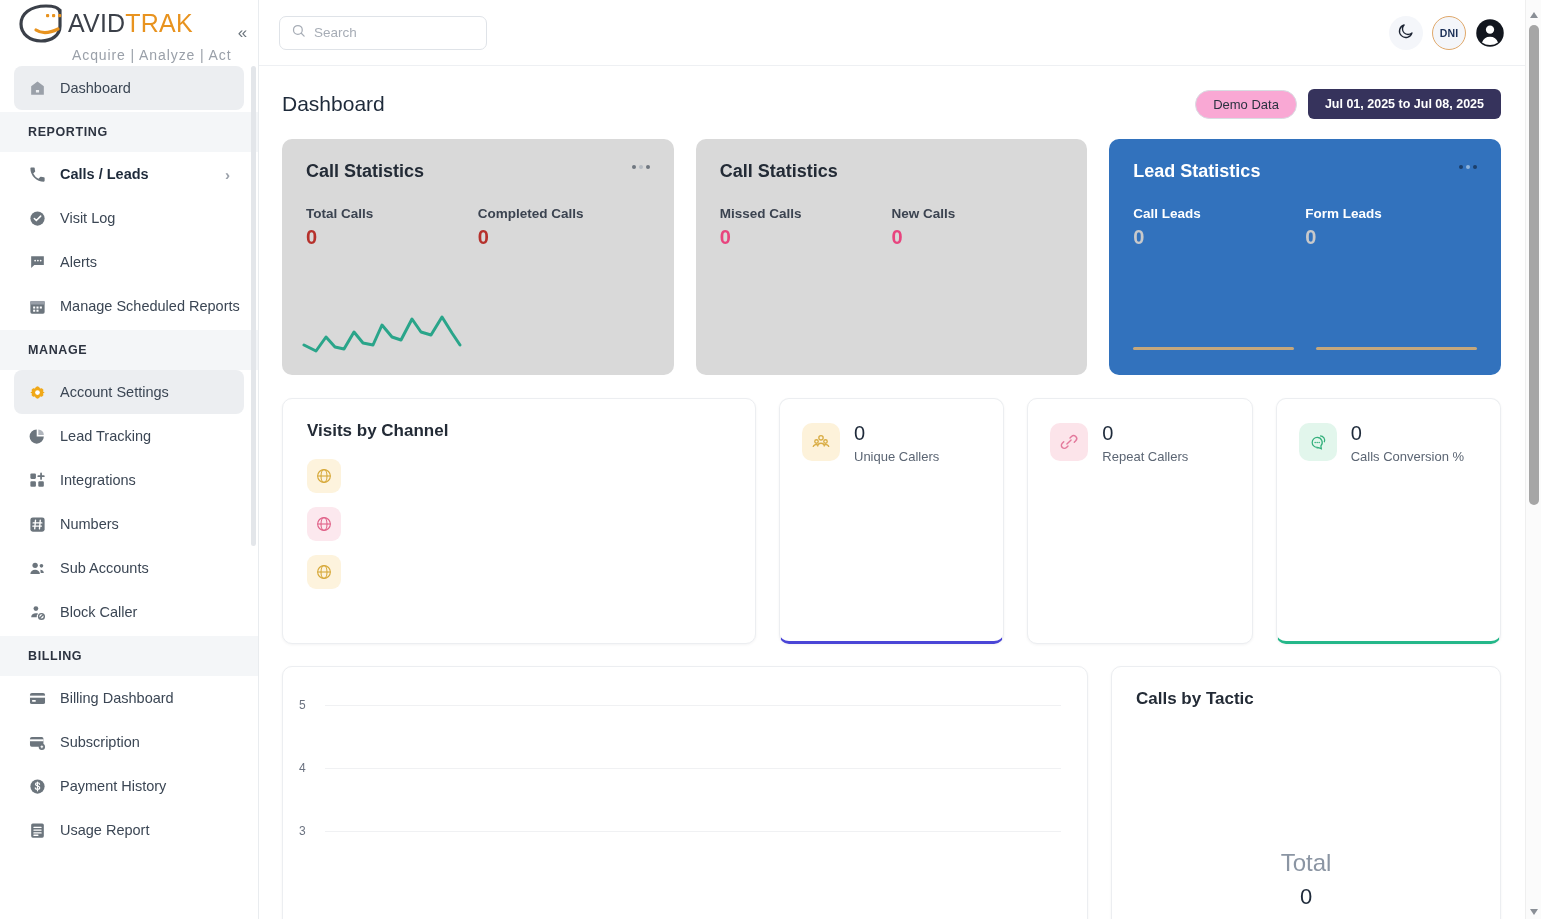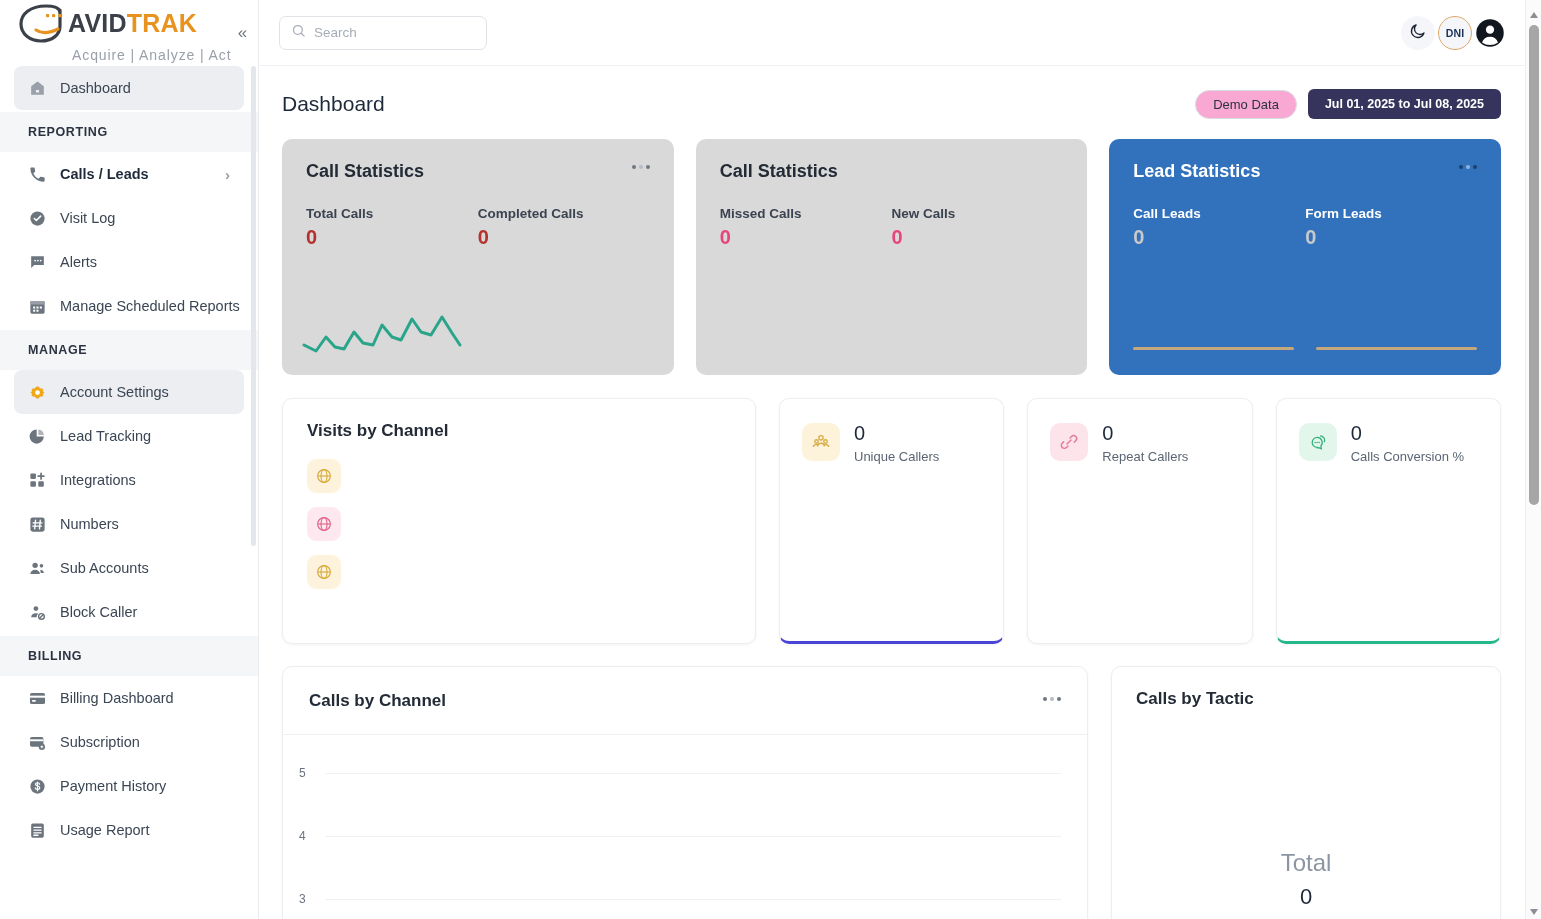--- a/index.html
+++ b/index.html
@@ -21,21 +21,21 @@
     position: relative;
     overflow: hidden;
   }
   .brand {
     height: 66px; display: flex; align-items: center;
     padding: 0 10px 0 16px; position: relative;
   }
   .logo-wrap { display: flex; flex-direction: column; flex: 1; }
   .logo-row { display: flex; align-items: center; gap: 0px; }
   .logo-mark { width: 52px; height: 40px; flex: 0 0 52px; position: relative; }
-  .logo-word { font-size: 25px; font-weight: 700; letter-spacing: .2px; line-height: 1; }
+  .logo-word { font-size: 25px; font-weight: 400; letter-spacing: .2px; line-height: 1; }
   .logo-word .t1 { color: #3b4049; }
   .logo-word .t2 { color: #e8931f; }
   .logo-tag {
     font-size: 14px; color: #9aa0a9; letter-spacing: .9px;
     margin-left: 56px; margin-top: 3px; white-space: nowrap;
   }
   .collapse-btn {
     width: 22px; height: 22px; display: flex; align-items: center; justify-content: center;
     color: #6c757d; font-size: 17px; cursor: pointer; flex: 0 0 22px;
   }
@@ -81,21 +81,21 @@
     width: 208px; height: 34px; border: 1px solid #dfe3e8; border-radius: 7px;
     display: flex; align-items: center; gap: 8px; padding: 0 11px;
     background: #fff;
   }
   .search-box svg { width: 15px; height: 15px; color: #a7adb6; flex: 0 0 15px; }
   .search-box input {
     border: none; outline: none; font-size: 13.5px; color: #5c636b;
     font-family: "Liberation Sans", sans-serif; width: 100%; background: transparent;
   }
   .search-box input::placeholder { color: #a7adb6; }
-  .topbar-right { margin-left: auto; display: flex; align-items: center; gap: 3px; text-align: center; }
+  .topbar-right { margin-left: auto; display: flex; align-items: center; gap: 9px; text-align: center; }
   .icon-circle {
     width: 34px; height: 34px; border-radius: 50%;
     display: flex; align-items: center; justify-content: center;
     background: #f4f6fa; cursor: pointer;
   }
   .icon-circle svg { width: 18px; height: 18px; }
   .dni-badge {
     width: 34px; height: 34px; border-radius: 50%;
     display: flex; align-items: center; justify-content: center;
     background: #f4f6fa; border: 1px solid #e0a86a; cursor: pointer;
@@ -613,28 +613,20 @@
           <div>
             <div class="metric-num">0</div>
             <div class="metric-lbl">Calls Conversion %</div>
           </div>
         </div>
       </div>
 
       <div class="row-three">
 
         <div class="card chan-chart-card">
-          <div class="cc-head">
-            <div class="card-title">Calls by Channel</div>
-            <div class="dots-btn" style="top:30px;right:26px;">
-                <i></i>
-                <i></i>
-                <i></i>
-              </div>
-          </div>
           <div class="cc-body">
             <div class="ytick" style="top:38px;">5</div>
             <div class="gridline" style="top:38px;"></div>
             <div class="ytick" style="top:101px;">4</div>
             <div class="gridline" style="top:101px;"></div>
             <div class="ytick" style="top:164px;">3</div>
             <div class="gridline" style="top:164px;"></div>
           </div>
         </div>
 

